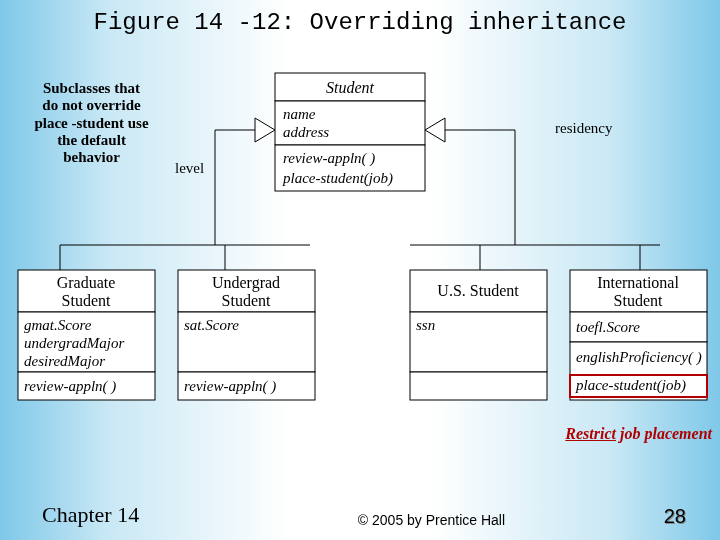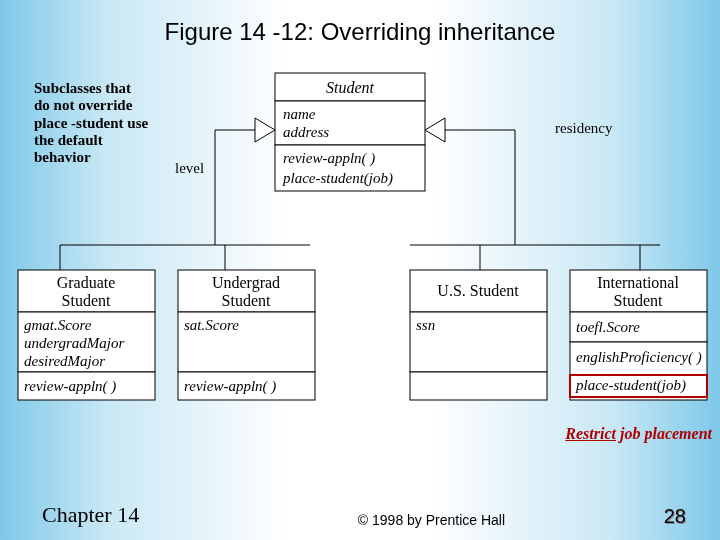--- a/index.html
+++ b/index.html
@@ -6,31 +6,32 @@
   body {
     width: 720px; height: 540px;
     background: linear-gradient(to right, #7ec8e8 0%, #c9e8f5 15%, #ffffff 40%, #ffffff 60%, #c9e8f5 85%, #7ec8e8 100%);
     font-family: "Times New Roman", serif;
     position: relative;
     overflow: hidden;
   }
   .title {
     text-align: center;
     font-size: 24px;
-    padding-top: 18px;
-    font-family: Liberation Sans, sans-serif;
+    padding-top: 9px;
+    font-family: Liberation Mono, monospace;
     color: #000;
   }
   .annotation {
     position: absolute;
     font-family: "Comic Sans MS", cursive;
     font-size: 15px;
     font-weight: bold;
     line-height: 1.15;
     color: #000;
+    text-align: center;
   }
   .ann-left { left: 34px; top: 80px; width: 115px; }
   .ann-right { right: 8px; top: 425px; color: #b00000; font-size:16px;font-style:italic;}
   .restrict-u { text-decoration: underline; }
 
   svg.canvas {
     position: absolute;
     left: 0; top: 55px;
     width: 720px; height: 400px;
   }
@@ -135,15 +136,15 @@
     <rect x="570" y="287" width="137" height="58" fill="#fff" stroke="#000"></rect>
     <text x="576" y="307" class="uml-attr">englishProficiency( )</text>
     <text x="576" y="335" class="uml-attr">place-student(job)</text>
 
     <rect x="570" y="320" width="137" height="22" fill="none" stroke="#b00000" stroke-width="2"></rect>
   </g>
 </svg>
 
 <div class="footer">
   <span class="chapter">Chapter 14</span>
-  <span class="copy">© 1998 by Prentice Hall</span>
+  <span class="copy">© 2005 by Prentice Hall</span>
   <span class="pagenum">28</span>
 </div>
 
 </body></html>

